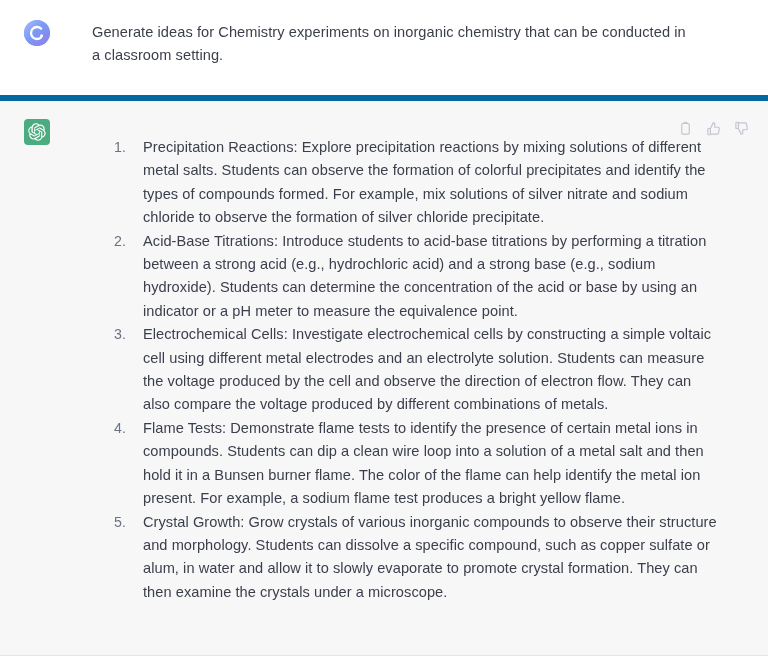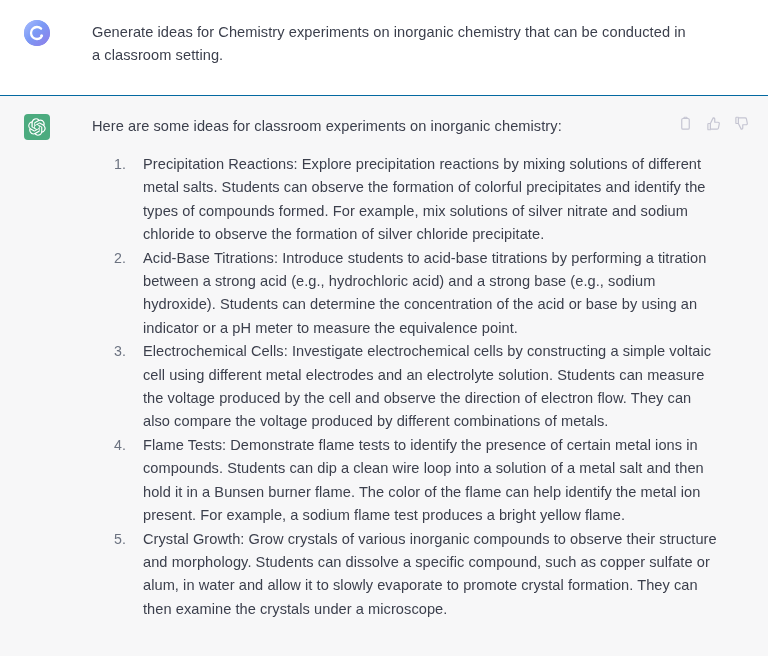--- a/index.html
+++ b/index.html
@@ -25,21 +25,21 @@
   }
 
   
   .msg {
     width: 100%;
     display: block;
   }
 
   .msg-user {
     background: #ffffff;
-    border-bottom: 1px solid #0369a1;
+    border-bottom: 6px solid #0369a1;
     padding: 19px 0 28px 0;
   }
 
   .msg-assistant {
     background: #f7f7f8;
     border-bottom: 1px solid #e5e5e5;
     flex: 1 1 auto;
     padding: 17px 0 20px 0;
   }
 
@@ -195,21 +195,20 @@
     <div class="msg-inner">
 
       <div class="avatar avatar-assistant">
         <svg width="18" height="18" viewBox="0 0 41 41" aria-hidden="true">
           <path fill="#ffffff" d="M37.532 16.87a9.963 9.963 0 0 0-.856-8.184 10.078 10.078 0 0 0-10.855-4.835A9.965 9.965 0 0 0 18.306.5a10.079 10.079 0 0 0-9.614 6.977 9.967 9.967 0 0 0-6.664 4.834 10.08 10.08 0 0 0 1.24 11.817 9.965 9.965 0 0 0 .856 8.185 10.079 10.079 0 0 0 10.855 4.835 9.965 9.965 0 0 0 7.516 3.35 10.078 10.078 0 0 0 9.617-6.981 9.967 9.967 0 0 0 6.663-4.834 10.079 10.079 0 0 0-1.243-11.813ZM22.498 37.886a7.474 7.474 0 0 1-4.799-1.735c.061-.033.168-.091.237-.134l7.964-4.6a1.294 1.294 0 0 0 .655-1.134V19.054l3.366 1.944a.12.12 0 0 1 .066.092v9.299a7.505 7.505 0 0 1-7.49 7.496ZM6.392 31.006a7.471 7.471 0 0 1-.894-5.023c.06.036.162.099.237.141l7.964 4.6a1.297 1.297 0 0 0 1.308 0l9.724-5.614v3.888a.12.12 0 0 1-.48.103l-8.051 4.649a7.504 7.504 0 0 1-10.24-2.744ZM4.297 13.62A7.469 7.469 0 0 1 8.2 10.333c0 .068-.4.19-.4.274v9.201a1.294 1.294 0 0 0 .654 1.132l9.723 5.614-3.366 1.944a.12.12 0 0 1-.114.01L7.04 23.856a7.504 7.504 0 0 1-2.743-10.237Zm27.658 6.437-9.724-5.615 3.367-1.943a.12.12 0 0 1 .113-.01l8.052 4.648a7.498 7.498 0 0 1-1.158 13.528v-9.476a1.293 1.293 0 0 0-.65-1.132Zm3.35-5.043c-.059-.037-.162-.099-.236-.141l-7.965-4.6a1.298 1.298 0 0 0-1.308 0l-9.723 5.614v-3.888a.12.12 0 0 1 .048-.102l8.05-4.645a7.497 7.497 0 0 1 11.135 7.763Zm-21.063 6.929-3.367-1.944a.12.12 0 0 1-.065-.093v-9.299a7.497 7.497 0 0 1 12.293-5.756 6.94 6.94 0 0 0-.236.134l-7.965 4.6a1.294 1.294 0 0 0-.654 1.132l-.006 11.226Zm1.829-3.943 4.33-2.501 4.332 2.5v5.001l-4.331 2.5-4.331-2.5V18Z"></path>
         </svg>
       </div>
 
       <div class="body">
 
-        <div class="assistant-intro">Here are some ideas for classroom experiments on inorganic chemistry:</div>
 
         <ol class="ideas">
           <li>Precipitation Reactions: Explore precipitation reactions by mixing solutions of different metal salts. Students can observe the formation of colorful precipitates and identify the types of compounds formed. For example, mix solutions of silver nitrate and sodium chloride to observe the formation of silver chloride precipitate.</li>
           <li>Acid-Base Titrations: Introduce students to acid-base titrations by performing a titration between a strong acid (e.g., hydrochloric acid) and a strong base (e.g., sodium hydroxide). Students can determine the concentration of the acid or base by using an indicator or a pH meter to measure the equivalence point.</li>
           <li>Electrochemical Cells: Investigate electrochemical cells by constructing a simple voltaic cell using different metal electrodes and an electrolyte solution. Students can measure the voltage produced by the cell and observe the direction of electron flow. They can also compare the voltage produced by different combinations of metals.</li>
           <li>Flame Tests: Demonstrate flame tests to identify the presence of certain metal ions in compounds. Students can dip a clean wire loop into a solution of a metal salt and then hold it in a Bunsen burner flame. The color of the flame can help identify the metal ion present. For example, a sodium flame test produces a bright yellow flame.</li>
           <li>Crystal Growth: Grow crystals of various inorganic compounds to observe their structure and morphology. Students can dissolve a specific compound, such as copper sulfate or alum, in water and allow it to slowly evaporate to promote crystal formation. They can then examine the crystals under a microscope.</li>
         </ol>
 
       </div>

